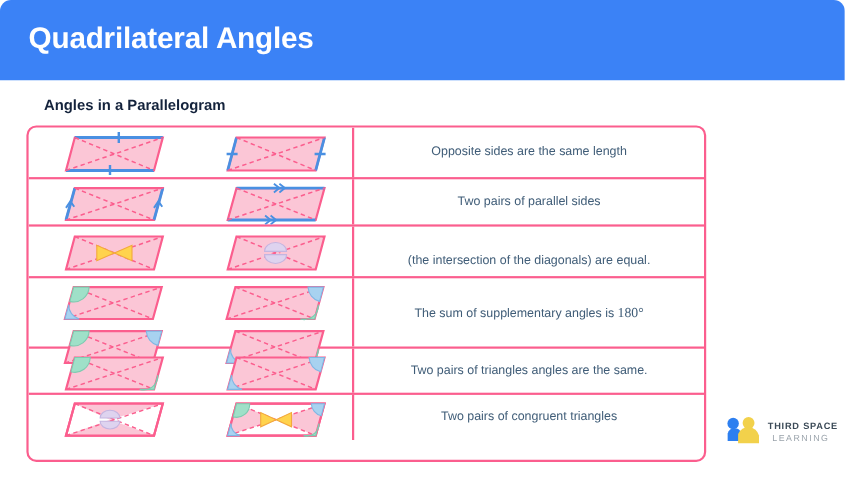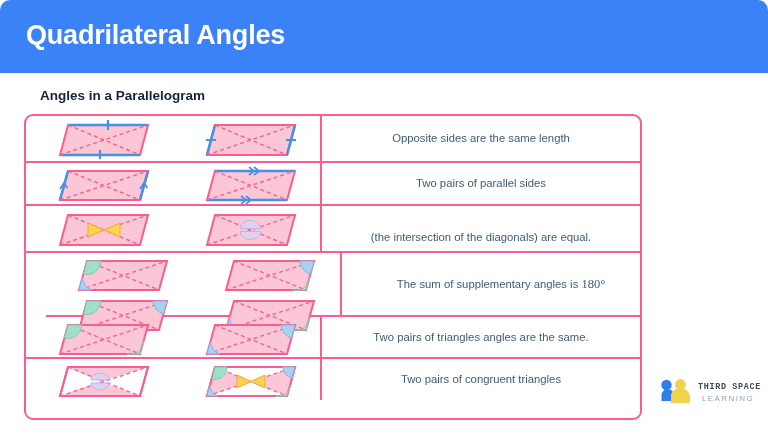--- a/index.html
+++ b/index.html
@@ -88,21 +88,21 @@
     color: #3f5c77;
     font-size: 11.3px;
     line-height: 1.45;
     padding: 4px 10px;
     font-family: "Liberation Sans", sans-serif;
   }
   .cell-text .deg { font-family: "Liberation Serif", serif; font-size: 12.5px; }
   .r1 { height: 47px; }
   .r2 { height: 43px; justify-content: center; }
   .r3 { height: 47px; }
-  .r4 { height: 64px; margin-left: 20px; }
+  .r4 { height: 64px; }
   .r5 { height: 42px; }
   .r6 { height: 41px; }
   .fig-pair {
     display: flex;
     width: 100%;
     justify-content: space-around;
     align-items: center;
   }
   .fig-grid {
     display: flex;
@@ -122,21 +122,21 @@
     height: 34px;
   }
   .logo-text-main {
     position: absolute;
     left: 40px;
     top: 4px;
     font-size: 8.4px;
     font-weight: bold;
     color: #3b4a57;
     letter-spacing: 0.7px;
-    font-family: Liberation Mono, monospace;
+    font-family: Liberation Sans, sans-serif;
   }
   .logo-text-sub {
     position: absolute;
     left: 44px;
     top: 16px;
     font-size: 8px;
     color: #9aa3ab;
     letter-spacing: 1.4px;
     font-family: "Liberation Sans", sans-serif;
   }

